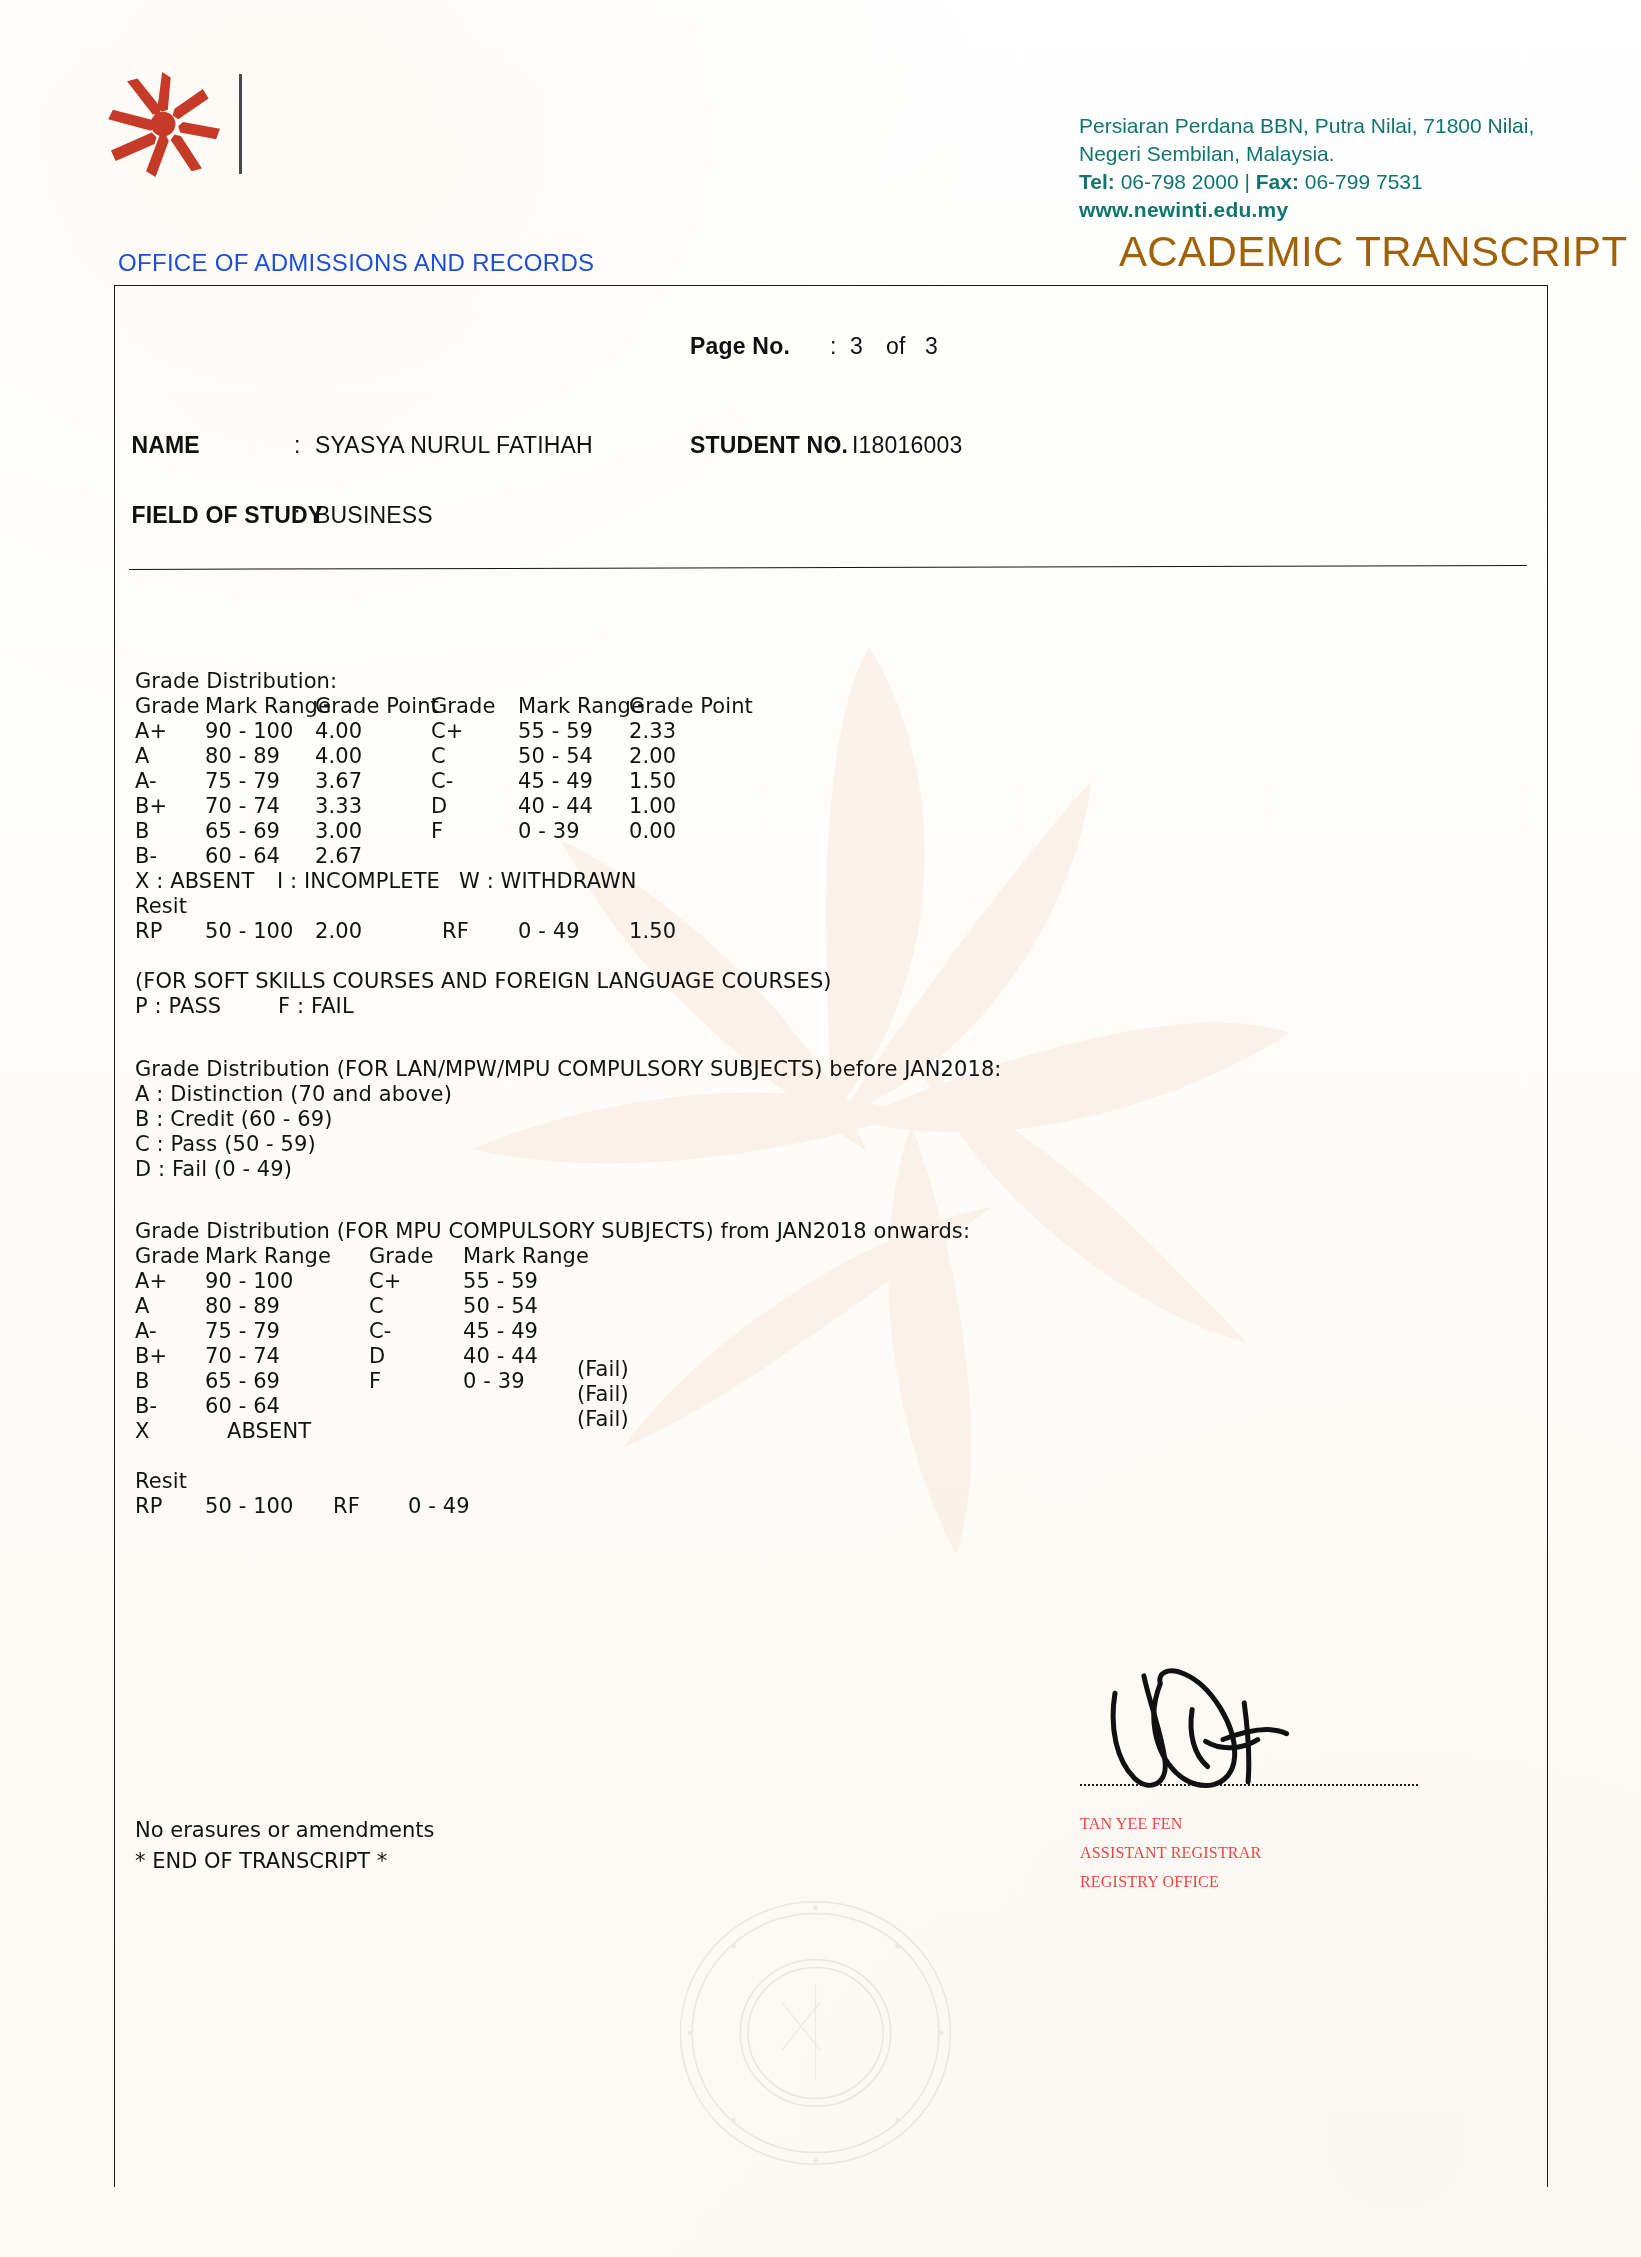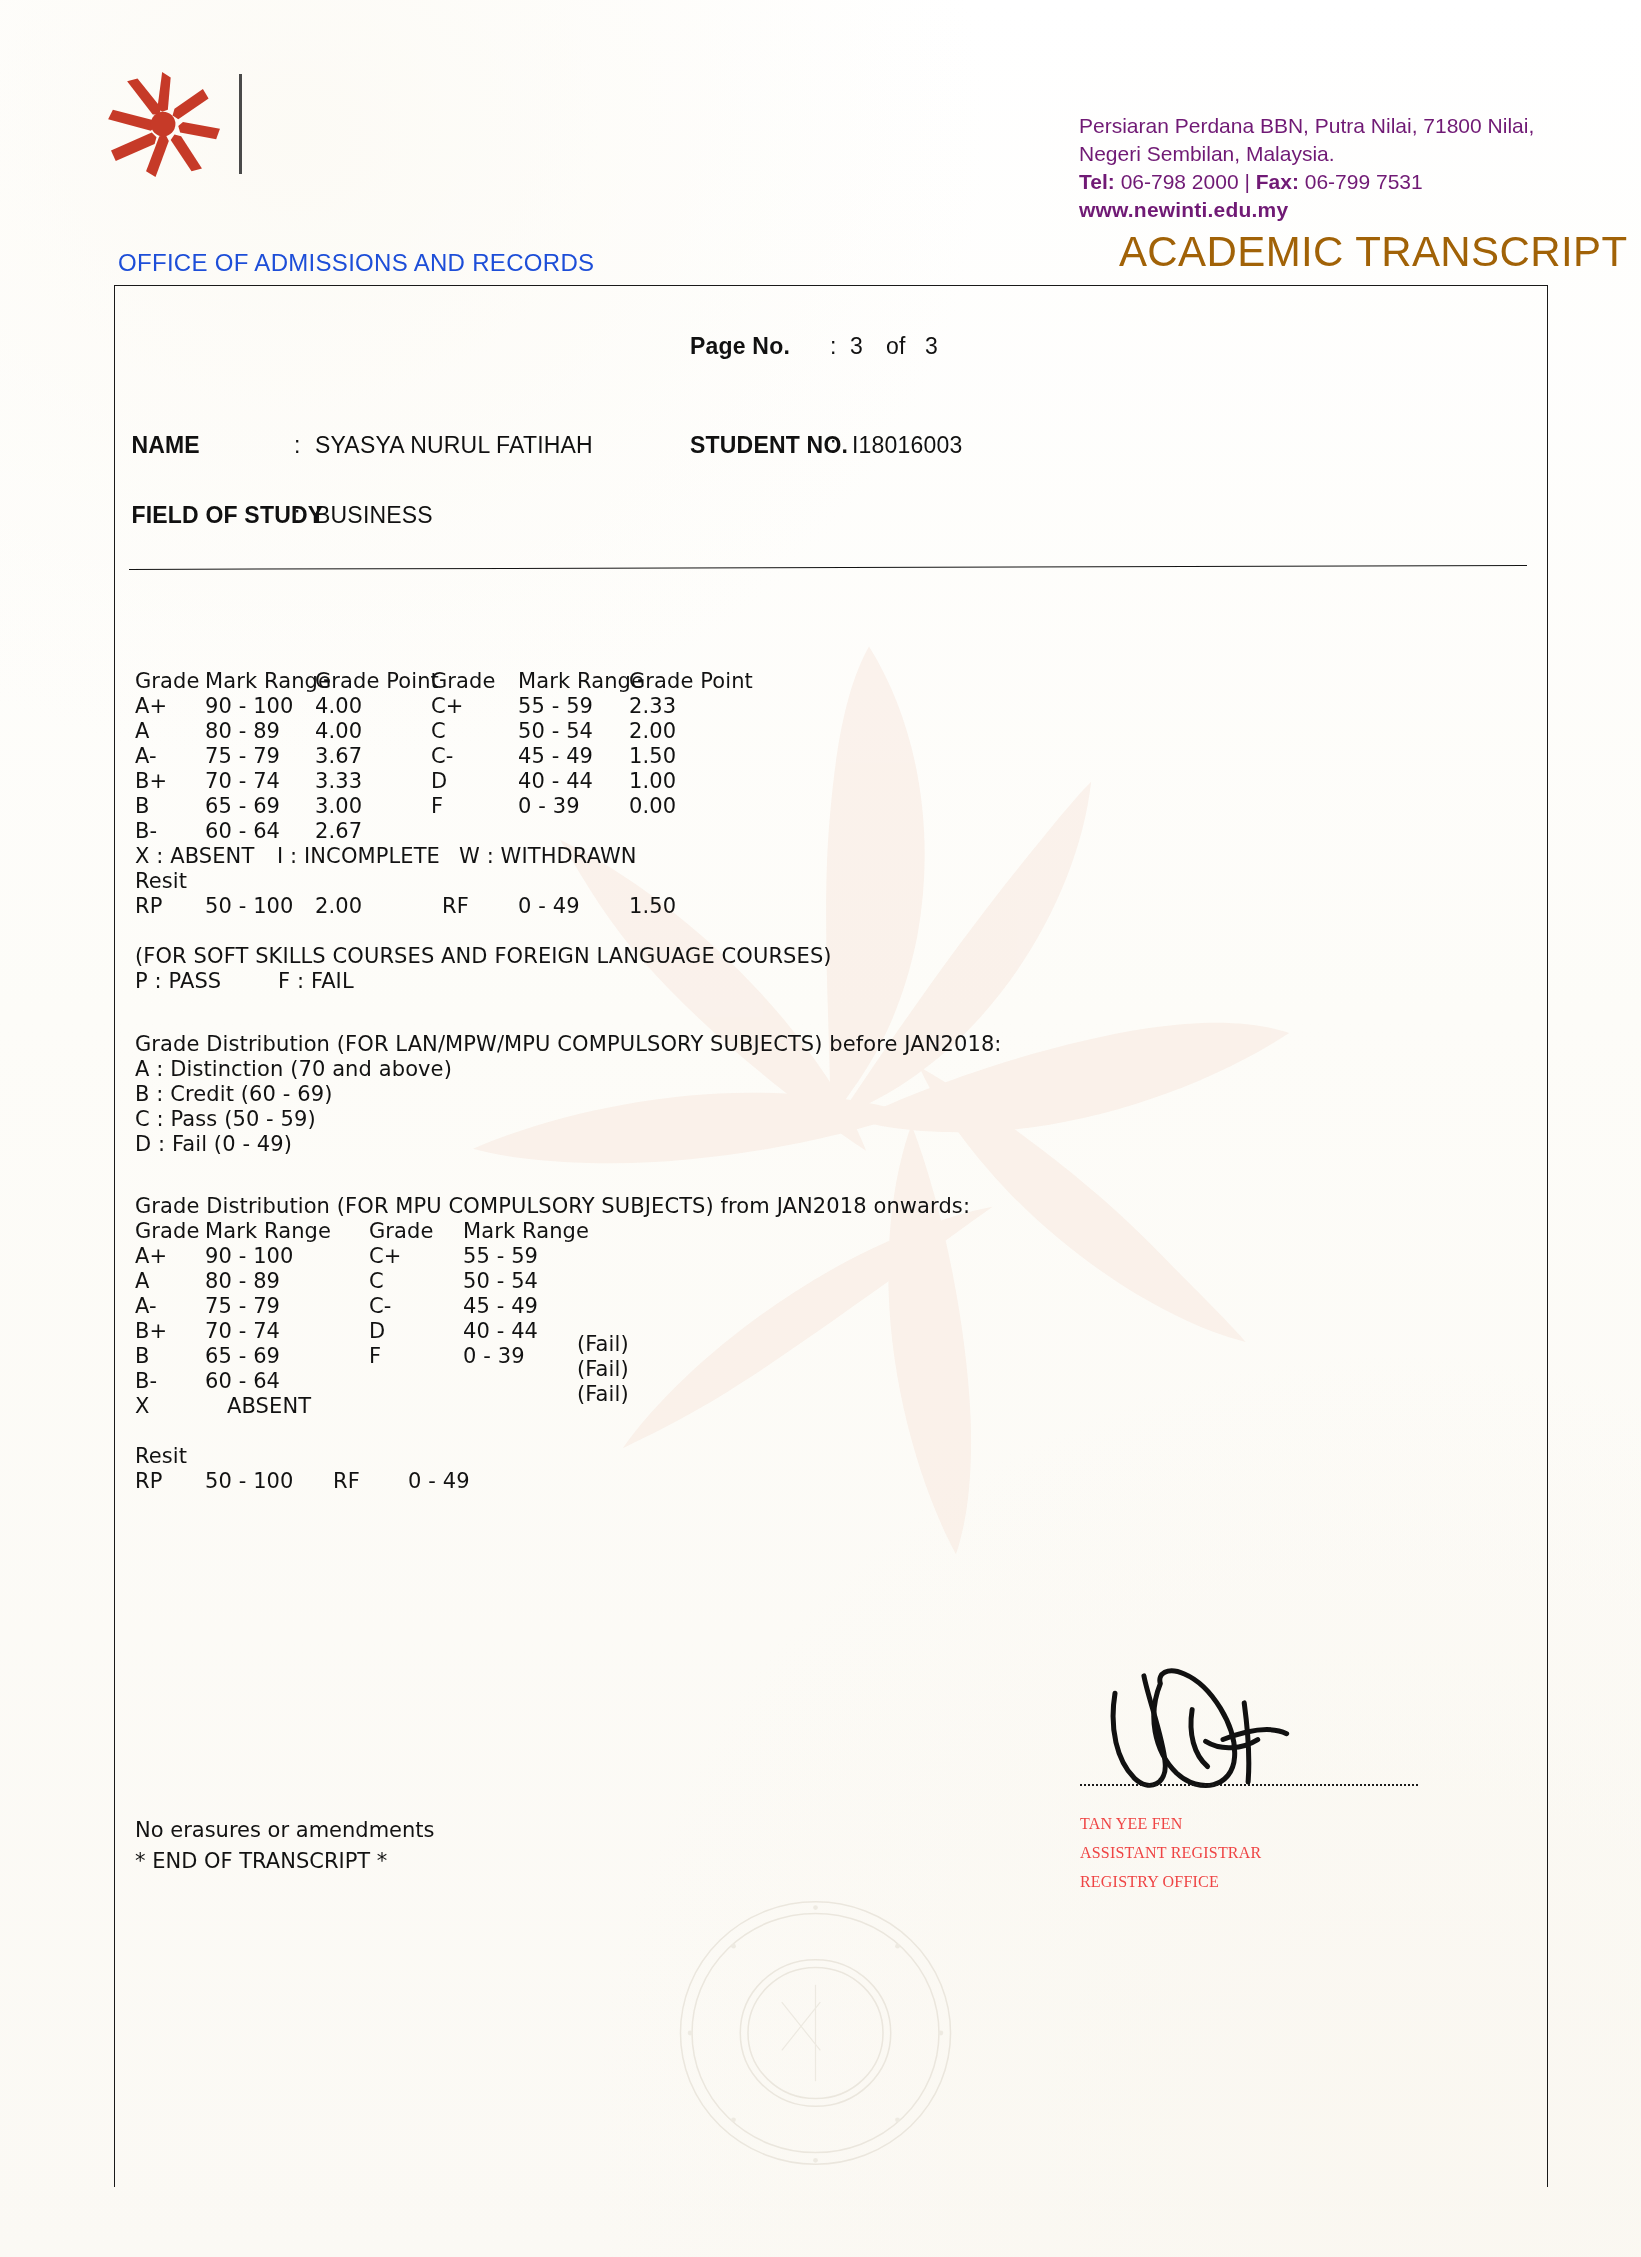--- a/index.html
+++ b/index.html
@@ -91,21 +91,21 @@
     font-family: "Liberation Sans", sans-serif;
   }
 
   .contact {
     position: absolute;
     left: 1079px;
     top: 112px;
     font-family: "Liberation Sans", sans-serif;
     font-size: 21px;
     line-height: 28px;
-    color: #701a75;
+    color: #0f766e;
     white-space: nowrap;
   }
   .contact b { font-weight: 700; }
   .contact .web { font-weight: 700; letter-spacing: 0.2px; }
 
   .office-label {
     position: absolute;
     left: 118px;
     top: 249px;
     font-family: "Liberation Sans", sans-serif;
@@ -385,20 +385,23 @@
     <div>
       <span class="lbl fs-lbl">FIELD OF STUDY</span>
       <span class="colon fs-col">:</span>
       <span class="val fs-val">BUSINESS</span>
     </div>
 
     <div class="hr-main"></div>
 
     <div class="body-text">
 
+      <div class="line">
+        <span>Grade Distribution:</span>
+      </div>
 
       <div class="line">
         <span class="c-grade">Grade</span>
         <span class="c-range">Mark Range</span>
         <span class="c-point">Grade Point</span>
         <span class="c-grade2">Grade</span>
         <span class="c-range2">Mark Range</span>
         <span class="c-point2">Grade Point</span>
       </div>
 

